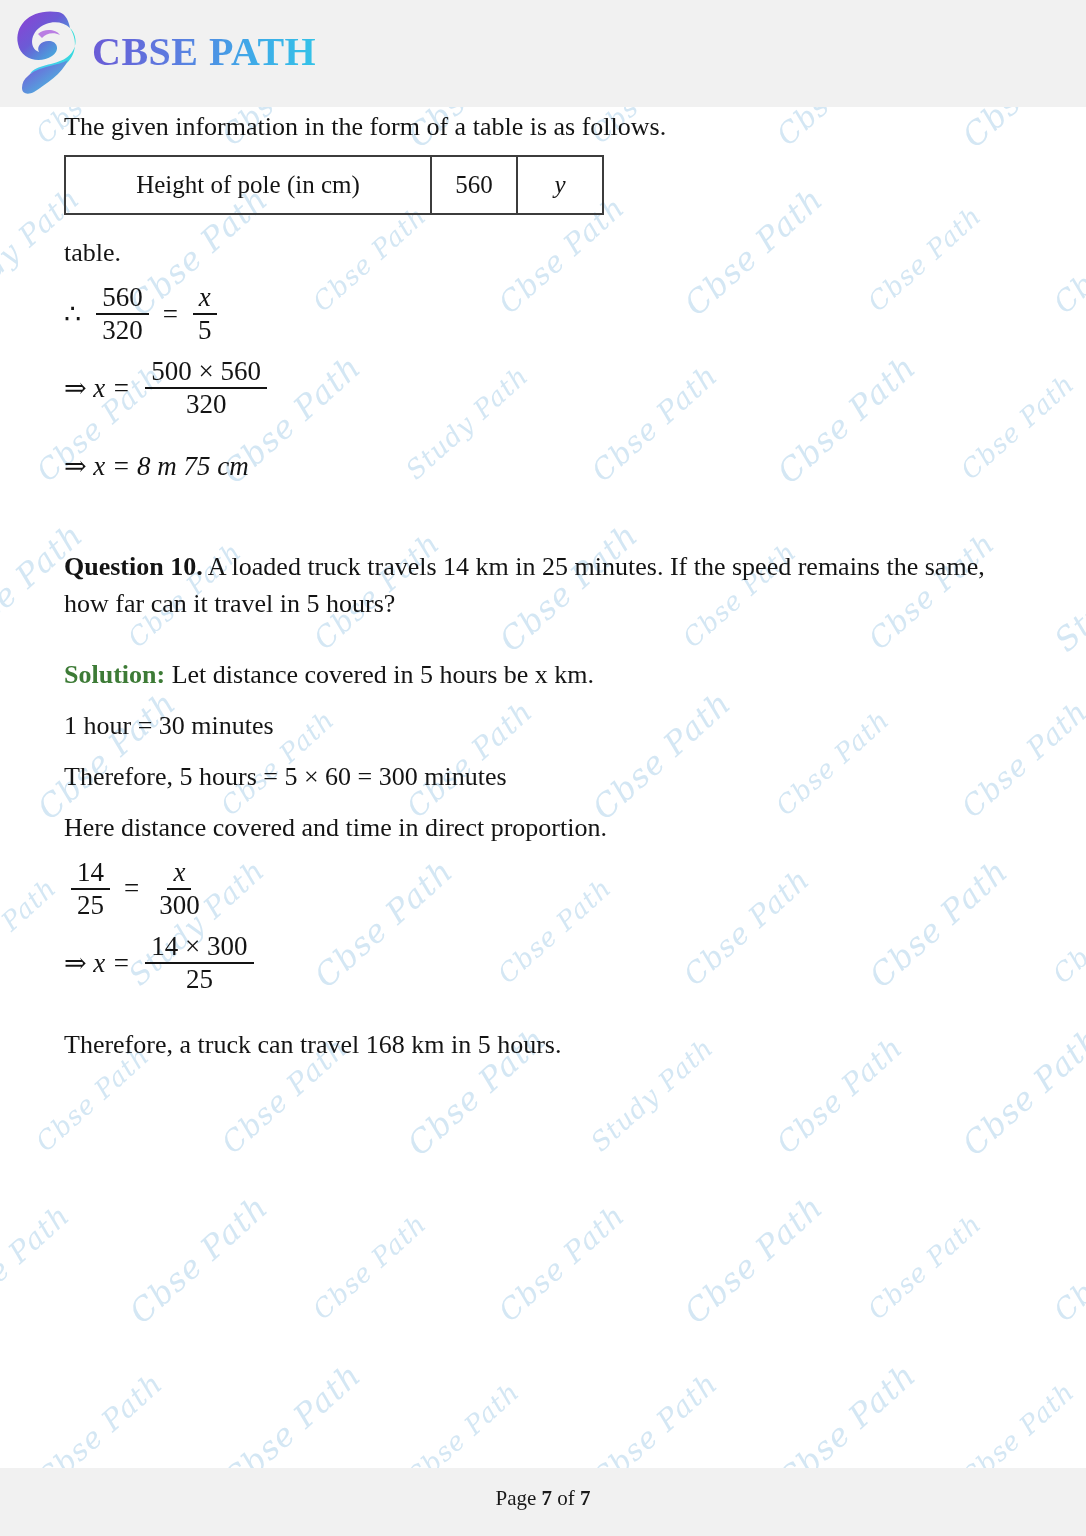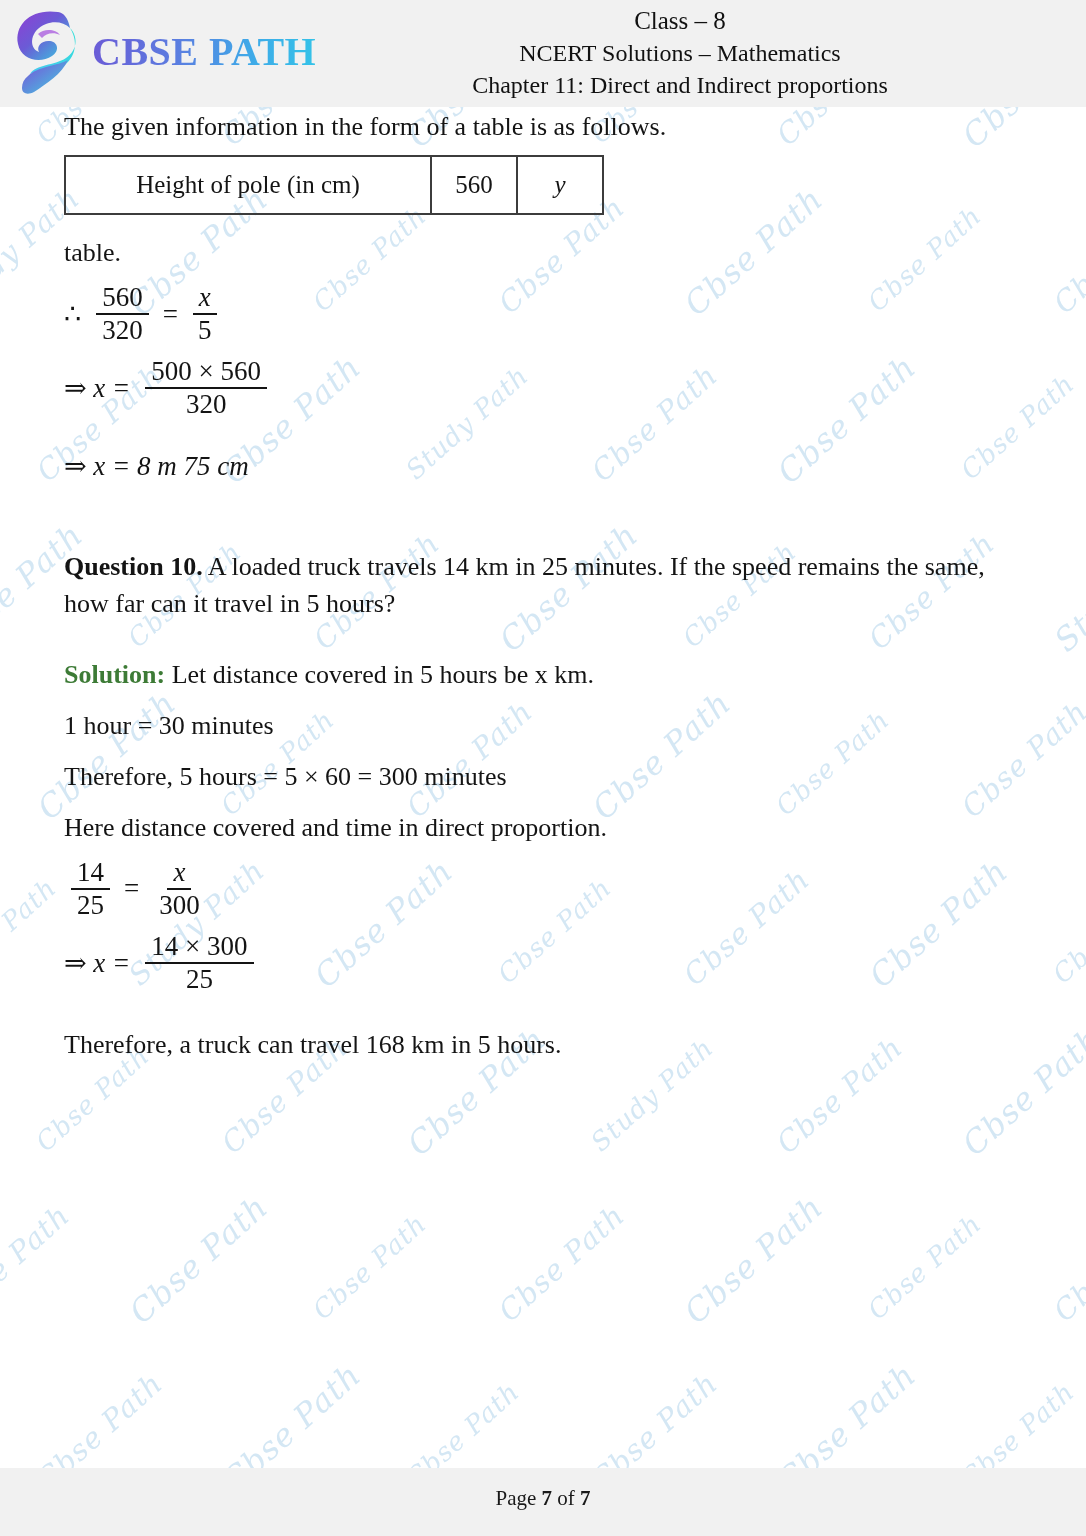--- a/index.html
+++ b/index.html
@@ -260,25 +260,20 @@
       </defs>
       <path d="M50 8 C24 4, 6 20, 10 40 C13 56, 32 60, 44 52 C52 47, 50 38, 42 37 C34 36, 28 42, 31 48
                C20 44, 22 26, 38 20 C46 17, 56 18, 62 24 C60 14, 56 9, 50 8 Z" fill="url(#g1)"></path>
       <path d="M62 24 C70 32, 70 46, 58 54 C46 62, 28 60, 22 70 C30 66, 44 68, 52 64
                C66 57, 72 40, 62 24 Z" fill="url(#g2)"></path>
       <path d="M20 72 C30 62, 50 62, 60 56 C54 70, 38 80, 26 88 C20 91, 14 90, 14 84 C14 79, 16 75, 20 72 Z" fill="url(#g3)"></path>
       <path d="M30 30 C36 24, 48 25, 52 31 C46 28, 38 29, 34 34 Z" fill="#b06ae0" opacity="0.85"></path>
     </svg>
     <div class="logo-text">CBSE PATH</div>
   </div>
-  <div class="header-titles">
-    <div class="hline t1">Class – 8</div>
-    <div class="hline t2">NCERT Solutions – Mathematics</div>
-    <div class="hline t3">Chapter 11: Direct and Indirect proportions</div>
-  </div>
 </div>
 
 <div class="content">
 
   <div style="height:6px"></div>
 
   <p class="para">The given information in the form of a table is as follows.</p>
 
   <div style="height:10px"></div>
 

